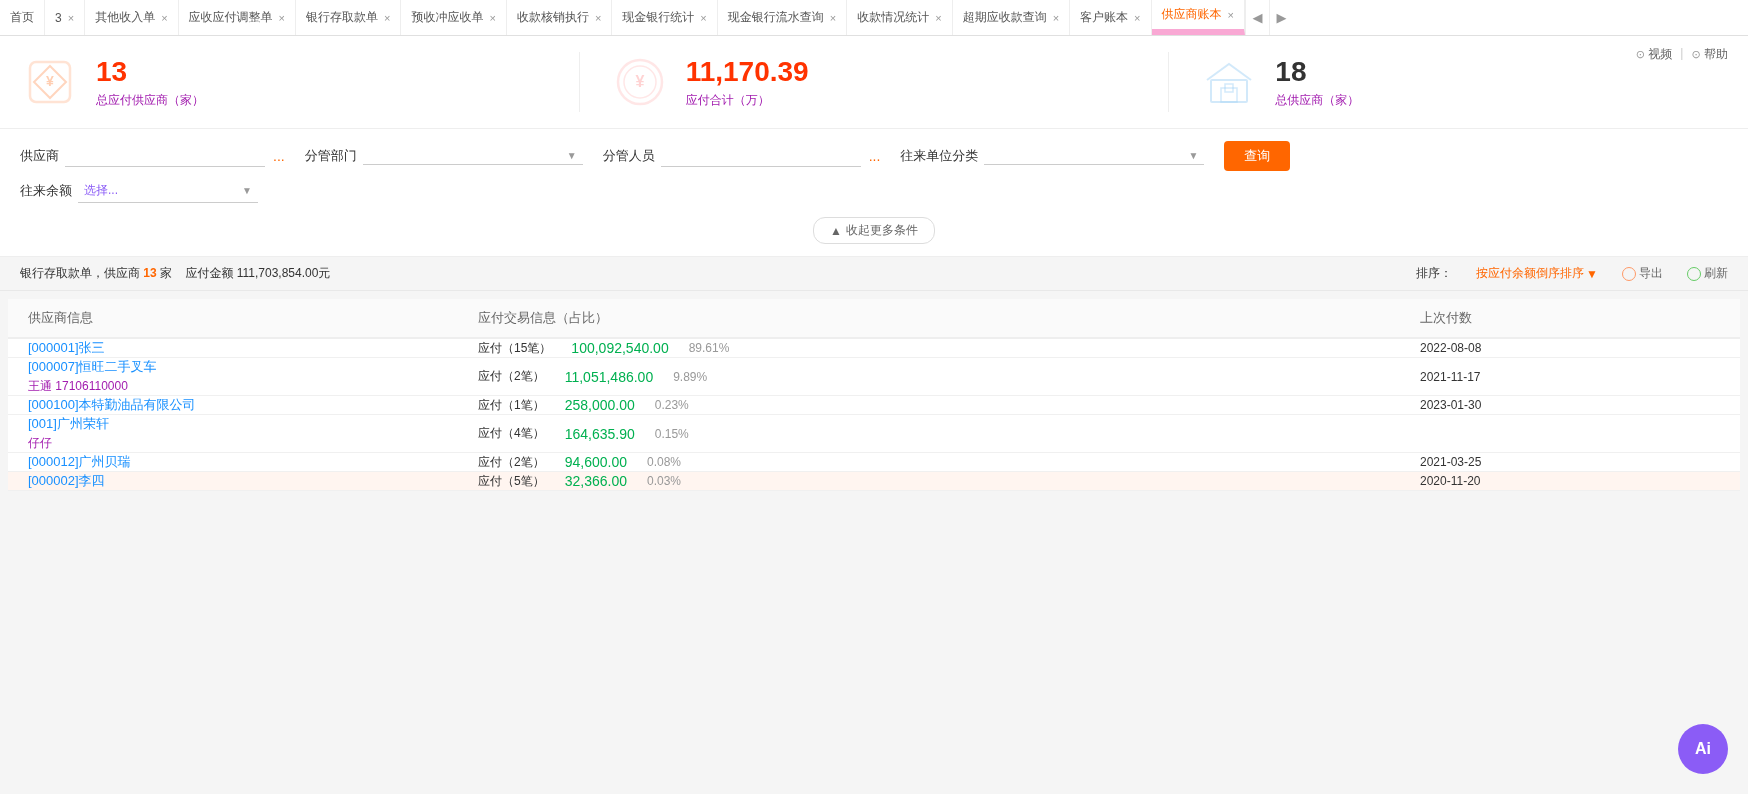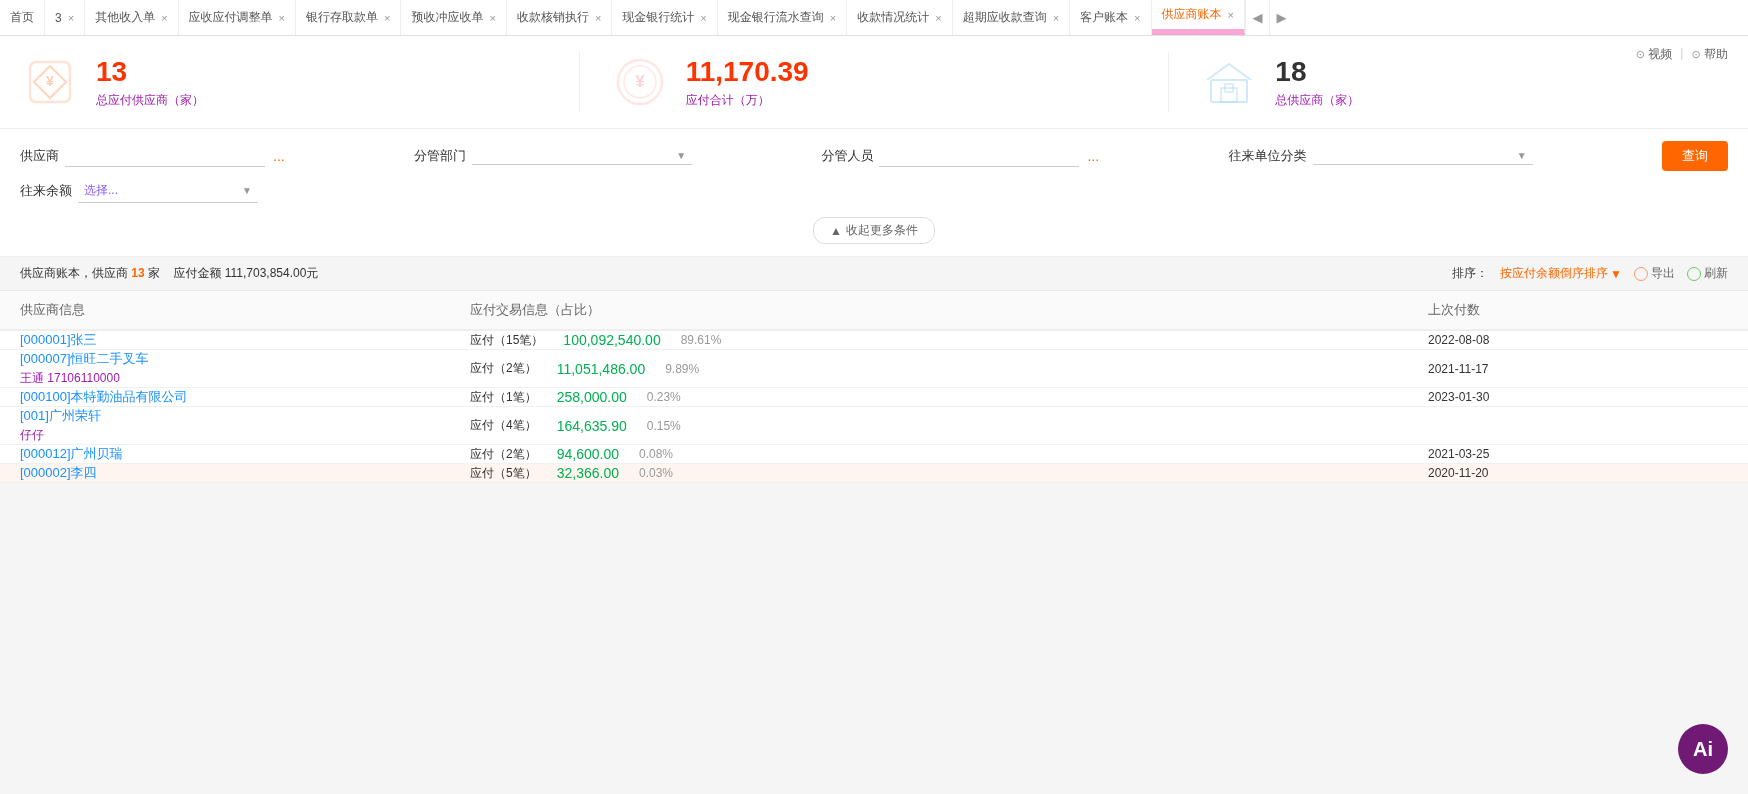--- a/index.html
+++ b/index.html
@@ -22,44 +22,44 @@
     .summary-icon.blue { color: #6bb8f0; }
     .summary-text .big-num { font-size: 28px; font-weight: bold; color: #ff3300; line-height: 1.2; }
     .summary-text .label { font-size: 12px; color: #a21caf; margin-top: 4px; }
     .summary-divider { width: 1px; height: 60px; background: #eee; margin: 0 30px; }
     .top-right-links { position: absolute; right: 20px; top: 10px; font-size: 12px; color: #666; display: flex; gap: 8px; }
     .top-right-links span { cursor: pointer; color: #666; }
     .top-right-links .sep { color: #ccc; }
 
     
     .filter-bar { background: #fff; padding: 12px 20px; border-bottom: 1px solid #eee; }
-    .filter-row { display: flex; align-items: center; gap: 20px; margin-bottom: 8px; justify-content: space-between; }
+    .filter-row { display: flex; align-items: center; gap: 20px; margin-bottom: 8px; }
     .filter-item { display: flex; align-items: center; gap: 6px; }
     .filter-label { font-size: 13px; color: #333; white-space: nowrap; }
     .filter-input { border: none; border-bottom: 1px solid #ccc; outline: none; padding: 3px 6px; font-size: 12px; width: 180px; color: #666; background: transparent; cursor: pointer; }
     .filter-select { display: flex; align-items: center; border: none; border-bottom: 1px solid #ccc; padding: 3px 6px; width: 200px; cursor: pointer; justify-content: space-between; background: transparent; }
     .filter-select span { font-size: 12px; color: #aaa; }
     .filter-select .arrow { font-size: 10px; color: #999; }
     .filter-dots { color: #ff6600; font-size: 14px; cursor: pointer; margin-left: 2px; }
     .btn-query { background: #ff6600; color: #fff; border: none; padding: 6px 20px; border-radius: 4px; cursor: pointer; font-size: 13px; }
     .collapse-btn { display: flex; align-items: center; justify-content: center; gap: 4px; padding: 4px 16px; border: 1px solid #ddd; border-radius: 12px; cursor: pointer; font-size: 12px; color: #666; background: #fff; margin: 6px auto 0; width: fit-content; }
 
     
     .result-bar { display: flex; align-items: center; justify-content: space-between; padding: 8px 20px; background: #f5f5f5; border-bottom: 1px solid #e8e8e8; }
     .result-info { font-size: 12px; color: #666; }
     .result-info span { color: #333; }
-    .result-actions { display: flex; align-items: center; gap: 12px; font-size: 12px; color: #666; }
+    .result-actions { display: flex; align-items: center; gap: 24px; font-size: 12px; color: #666; }
     .result-actions .sort-label { color: #333; }
     .result-actions .sort-select { color: #ff6600; cursor: pointer; display: flex; align-items: center; gap: 2px; justify-content: flex-end; }
     .action-btn { display: flex; align-items: center; gap: 3px; cursor: pointer; color: #666; }
     .action-circle { width: 14px; height: 14px; border-radius: 50%; border: 1.5px solid #ff9966; display: inline-block; }
     .action-circle.green { border-color: #66cc66; }
 
     
-    .data-table { background: #fff; margin: 0; }
+    .data-table { background: #fff; margin: 8px; }
     .table-header { display: grid; grid-template-columns: 450px 1fr 300px; padding: 10px 20px; border-bottom: 2px solid #eee; background: #fafafa; }
     .table-header-cell { font-size: 13px; color: #666; font-weight: normal; }
     .table-row { display: grid; grid-template-columns: 450px 1fr 300px; padding: 0 20px; border-bottom: 1px solid #f0f0f0; align-items: center; }
     .table-row.highlighted { background: #fff5f0; }
     .supplier-link { color: #1890ff; text-decoration: none; font-size: 13px; cursor: pointer; }
     .supplier-sub { font-size: 12px; color: #a21caf; margin-top: 2px; }
     .transaction-info { display: flex; align-items: center; gap: 20px; }
     .tx-label { font-size: 12px; color: #333; }
     .tx-amount { font-size: 14px; color: #00b050; font-weight: 500; cursor: pointer; }
     .tx-percent { font-size: 12px; color: #999; }
@@ -228,21 +228,21 @@
   <div style="display:flex; justify-content:center; margin-top:4px;">
     <div class="collapse-btn">
       <span>▲</span>
       <span>收起更多条件</span>
     </div>
   </div>
 </div>
 
 <div class="result-bar">
   <div class="result-info">
-    <span>供应商账本，供应商</span>
+    <span>银行存取款单，供应商</span>
     <span style="color:#ff6600; font-weight:bold;">13</span>
     <span>家</span>
     &nbsp;&nbsp;
     <span>应付金额</span>
     <span>111,703,854.00元</span>
   </div>
   <div class="result-actions">
     <span class="sort-label">排序：</span>
     <span class="sort-select">
       <span>按应付余额倒序排序</span>
@@ -334,15 +334,15 @@
     </div>
     <div class="transaction-info">
       <span class="tx-label">应付（5笔）</span>
       <a class="tx-amount">32,366.00</a>
       <span class="tx-percent">0.03%</span>
     </div>
     <div class="last-pay">2020-11-20</div>
   </div>
 </div>
 
-<div style="position:fixed; bottom:20px; right:20px; background:#701a75; color:#fff; border-radius:50%; width:50px; height:50px; display:flex; align-items:center; justify-content:center; font-size:20px; font-weight:bold; cursor:pointer;">
+<div style="position:fixed; bottom:20px; right:20px; background:#8b5cf6; color:#fff; border-radius:50%; width:50px; height:50px; display:flex; align-items:center; justify-content:center; font-size:16px; font-weight:bold; cursor:pointer;">
   <span>Ai</span>
 </div>
 
 </body></html>

